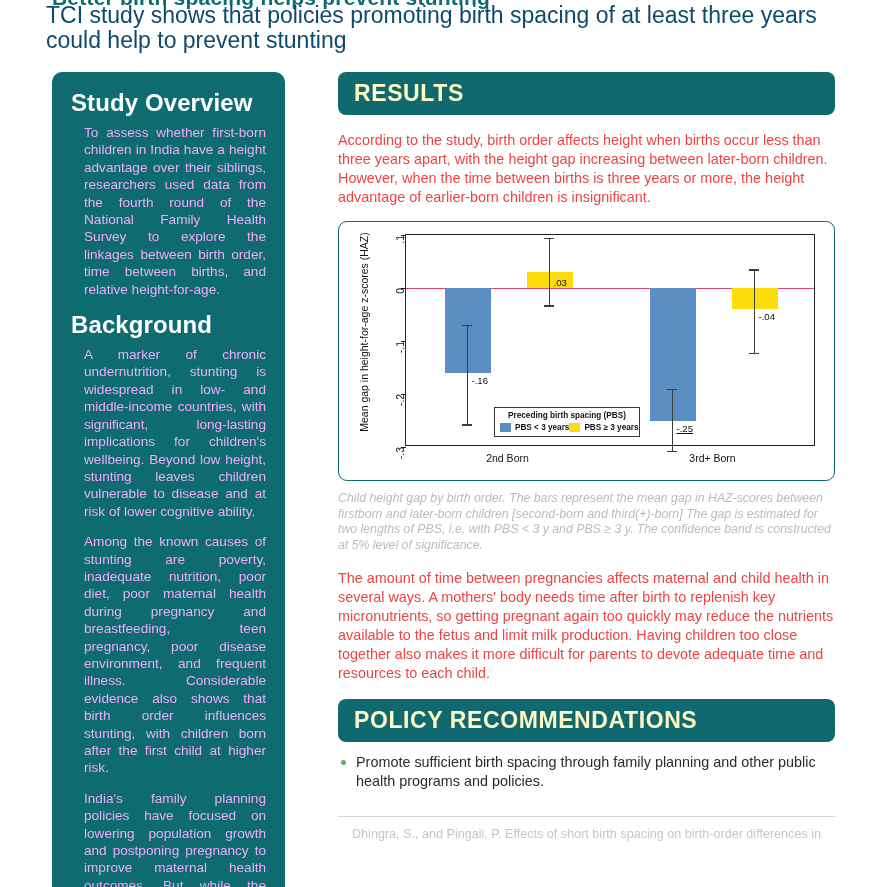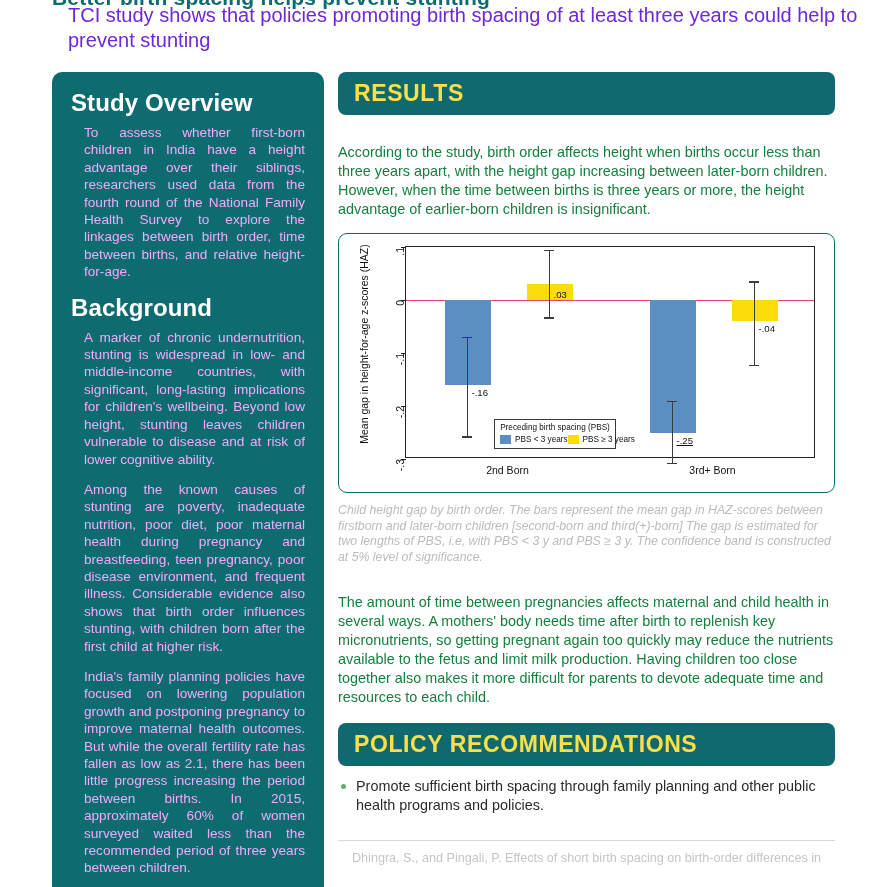--- a/index.html
+++ b/index.html
@@ -11,28 +11,28 @@
   }
   .page{position:relative;width:887px;height:887px;}
 
   
   .hdr-overline{
     position:absolute;left:52px;top:-14px;
     font-size:21px;font-weight:bold;color:#0e6b70;
     letter-spacing:.2px;white-space:nowrap;
   }
   .hdr-sub{
-    position:absolute;left:68px;top:3px;width:800px;
-    font-size:20px;line-height:25px;color:#6d28d9;
+    position:absolute;left:46px;top:3px;width:800px;
+    font-size:23px;line-height:25px;color:#0c4a6e;
     font-weight:500;
   }
 
   
   .left-col{
-    position:absolute;left:52px;top:72px;width:272px;height:815px;
+    position:absolute;left:52px;top:72px;width:233px;height:815px;
     background:#0e6b70;border-radius:10px 10px 0 0;
     box-sizing:border-box;padding:18px 19px 0 19px;color:#ffffff;
   }
   .left-col h2{
     margin:0 0 8px 0;font-size:24px;line-height:26px;font-weight:bold;
     color:#ffffff;letter-spacing:.1px;
   }
   .left-col h2.sec2{margin-top:14px;}
   .left-col p{
     margin:0 0 13px 13px;font-size:13.6px;line-height:17.4px;
@@ -41,26 +41,26 @@
   .left-col p:last-child{margin-bottom:0;}
 
   
   .right-col{position:absolute;left:338px;top:72px;width:497px;}
 
   .band{
     background:#10696e;border-radius:8px;
     padding:9px 16px 10px 16px;box-sizing:border-box;
   }
   .band .band-title{
-    font-size:23px;line-height:24px;font-weight:bold;color:#fde047;
+    font-size:23px;line-height:24px;font-weight:bold;color:#fef9c3;
     letter-spacing:.6px;
   }
 
   .body-p{
-    margin:28px 0 0 0;font-size:14.4px;line-height:19px;color:#15803d;
+    margin:16px 0 0 0;font-size:14.4px;line-height:19px;color:#ef4444;
   }
 
   
   .chart-card{
     margin-top:14px;position:relative;
     width:497px;height:260px;box-sizing:border-box;
     border:1.6px solid #0e6b70;border-radius:9px;background:#fff;
   }
   .chart-inner{position:absolute;left:0;top:0;width:497px;height:260px;}
   .ylabel{
@@ -85,23 +85,23 @@
   .ci{position:absolute;width:1.2px;background:#3c3c3c;}
   .ci .cap{position:absolute;left:-4.5px;width:10px;height:1.3px;background:#3c3c3c;}
   .ci .cap.t{top:0;}
   .ci .cap.b{bottom:0;}
   .vlabel{position:absolute;font-size:9.6px;color:#111;white-space:nowrap;}
   .xlabel{
     position:absolute;font-size:10.5px;color:#111;
     text-align:right;white-space:nowrap;transform:translateX(-50%);
   }
   .legend{
-    position:absolute;left:88px;bottom:8px;width:122px;
+    position:absolute;left:88px;bottom:8px;width:146px;
     border:1px solid #3a3a3a;background:#fff;
-    padding:3px 5px 4px 5px;box-sizing:border-box;
+    padding:3px 5px 4px 5px;box-sizing:border-box;font-weight:bold;
   }
   .legend .lg-title{font-size:8.2px;color:#111;text-align:center;margin-bottom:3px;}
   .legend .lg-row{display:flex;align-items:center;justify-content:space-between;}
   .legend .lg-item{display:flex;align-items:center;gap:4px;}
   .legend .sw{width:11px;height:9px;display:inline-block;}
   .legend .sw.blue{background:#5b8fc4;}
   .legend .sw.yellow{background:#fcdd0b;}
   .legend .lg-txt{font-size:8.2px;color:#111;white-space:nowrap;}
 
   .caption{

